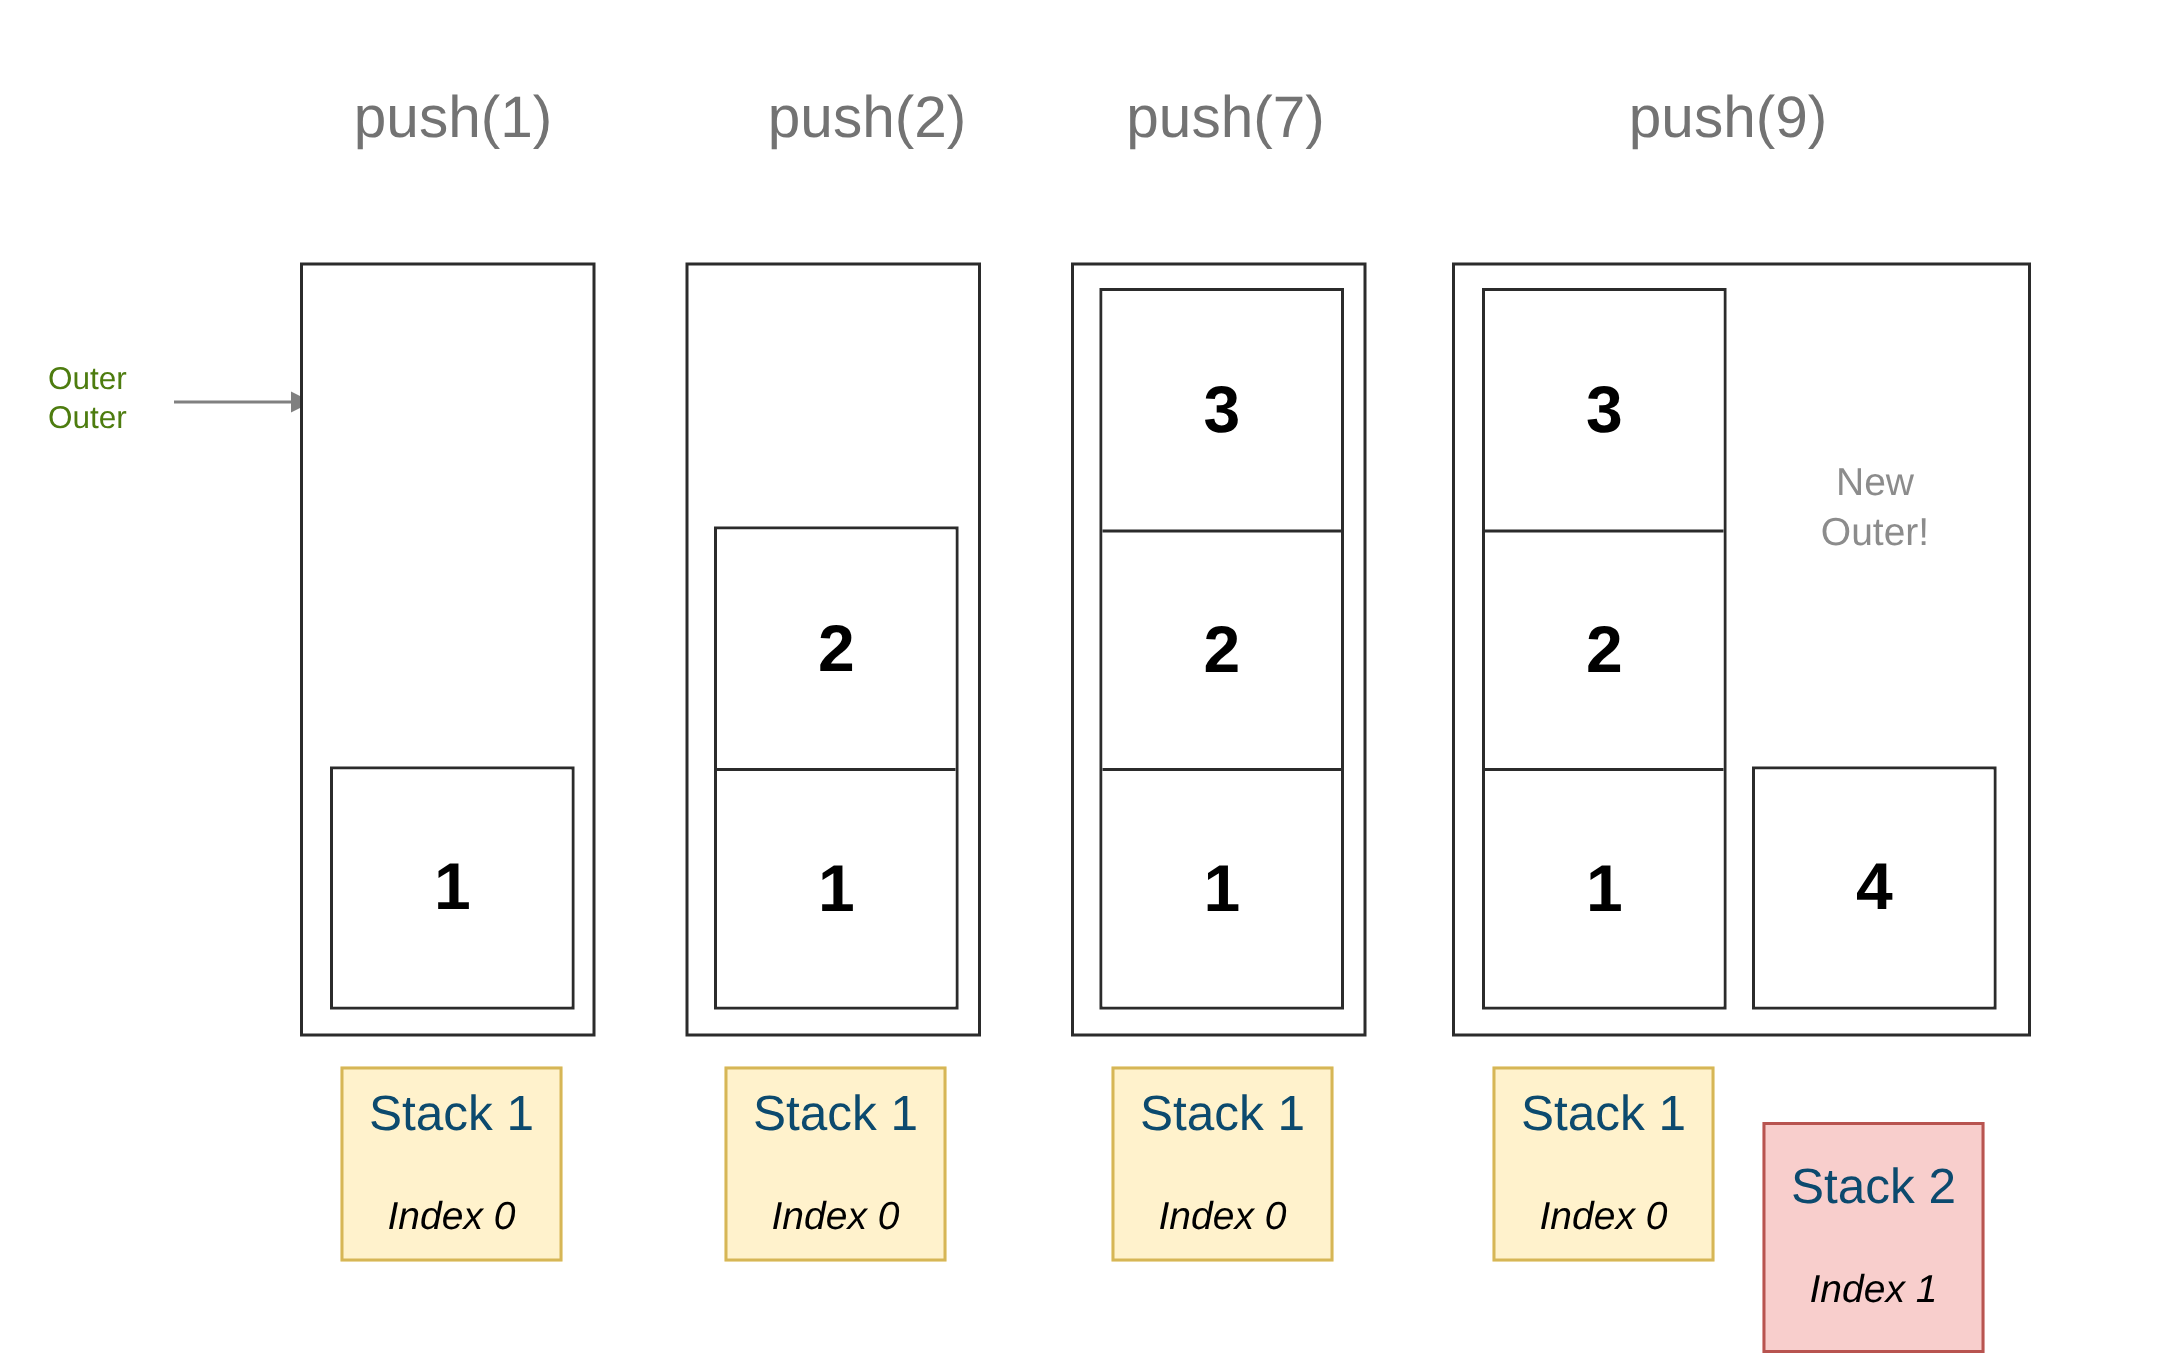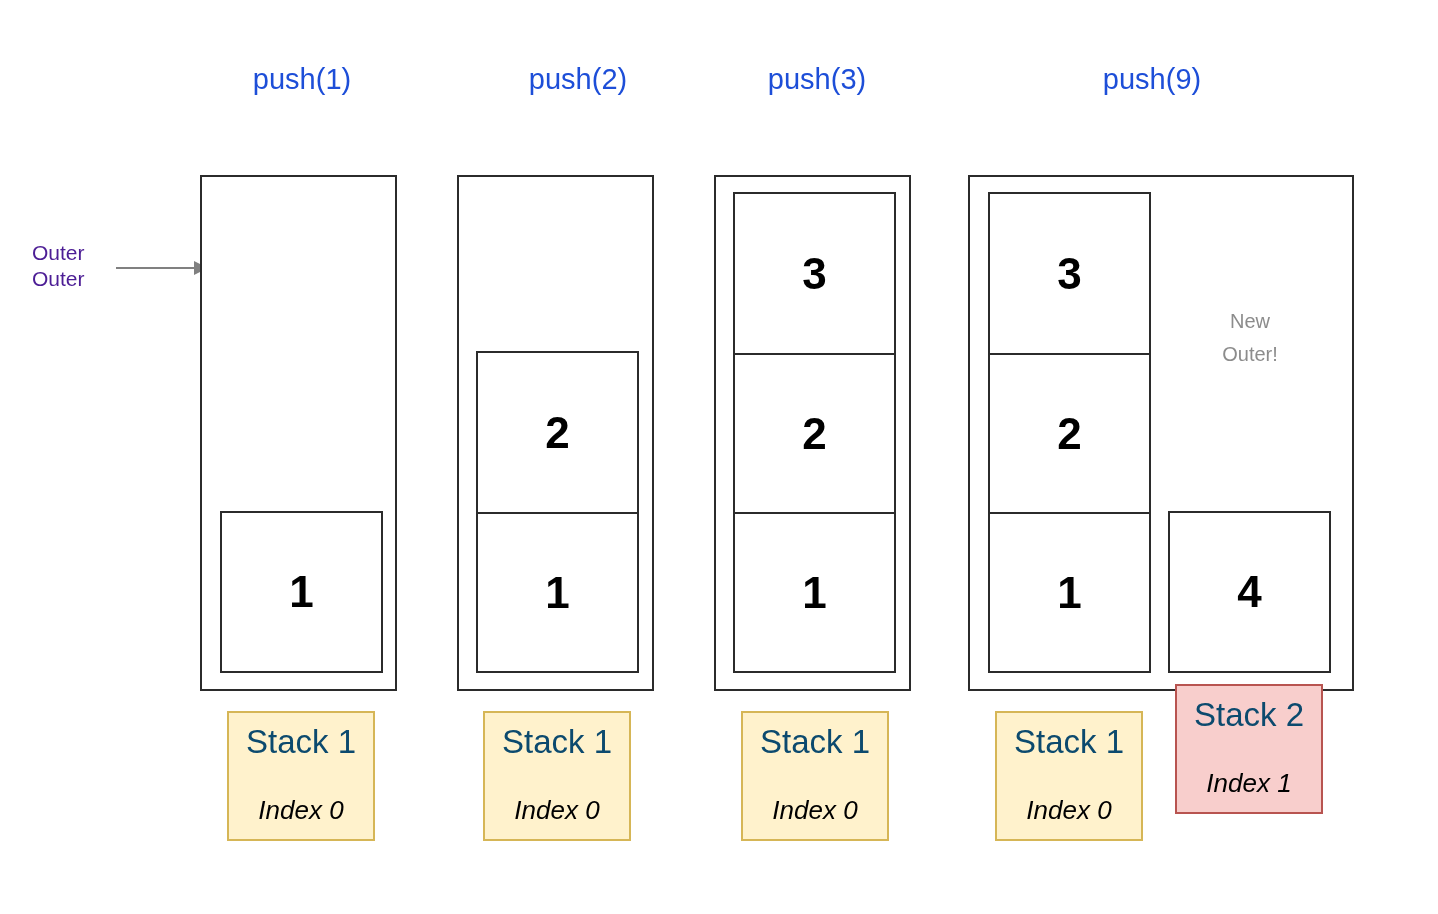--- a/index.html
+++ b/index.html
@@ -17,22 +17,22 @@
   }
   .canvas {
     position: absolute;
     left: 0; top: 0;
     width: 1438px;
     height: 914px;
   }
   
   .step-title {
     position: absolute;
-    color: #1d4ed8;
-    font-size: 29px;
+    color: #737373;
+    font-size: 39px;
     line-height: 34px;
     text-align: right;
     white-space: nowrap;
     transform: translateX(-50%);
   }
   
   .outer-array {
     position: absolute;
     border: 2px solid #2b2b2b;
     background: #ffffff;
@@ -58,34 +58,34 @@
     font-weight: bold;
     color: #000000;
     background: #ffffff;
   }
   .stack-cell + .stack-cell {
     border-top: 2px solid #2b2b2b;
   }
   
   .outer-label {
     position: absolute;
-    color: #4c1d95;
+    color: #4d7c0f;
     font-size: 21px;
     line-height: 26px;
     text-align: left;
     white-space: nowrap;
   }
   .outer-arrow {
     position: absolute;
   }
   
   .note-text {
     position: absolute;
     color: #8c8c8c;
-    font-size: 20px;
+    font-size: 26px;
     line-height: 33px;
     text-align: center;
     white-space: nowrap;
     transform: translateX(-50%);
   }
   
   .legend-box {
     position: absolute;
     box-sizing: border-box;
     border-width: 2px;
@@ -116,21 +116,21 @@
     font-style: italic;
   }
 </style>
 </head>
 <body>
 
 <div class="canvas">
 
   <div class="step-title" style="left:302px; top:62px;">push(1)</div>
   <div class="step-title" style="left:558px; top:62px;margin-left:20px;">push(2)</div>
-  <div class="step-title" style="left:817px; top:62px;">push(3)</div>
+  <div class="step-title" style="left:817px; top:62px;">push(7)</div>
   <div class="step-title" style="left:1152px; top:62px;">push(9)</div>
 
   <div class="outer-label" style="left:32px; top:240px;">
     <div>Outer</div>
     <div>Outer</div>
   </div>
   <svg class="outer-arrow" style="left:116px; top:256px;" width="92" height="24">
     <line x1="0" y1="12" x2="78" y2="12" stroke="#808080" stroke-width="2"></line>
     <polygon points="78,5 92,12 78,19" fill="#808080"></polygon>
   </svg>
@@ -180,18 +180,18 @@
   <div class="legend-box yellow" style="left:741px; top:711px; width:148px; height:130px;">
     <div class="legend-name">Stack 1</div>
     <div class="legend-index">Index 0</div>
   </div>
 
   <div class="legend-box yellow" style="left:995px; top:711px; width:148px; height:130px;">
     <div class="legend-name">Stack 1</div>
     <div class="legend-index">Index 0</div>
   </div>
 
-  <div class="legend-box pink" style="left:1175px; top:684px; width:148px; height:130px;">
+  <div class="legend-box pink" style="left:1175px; top:748px; width:148px; height:154px;">
     <div class="legend-name">Stack 2</div>
     <div class="legend-index">Index 1</div>
   </div>
 
 </div>
 
 </body></html>

